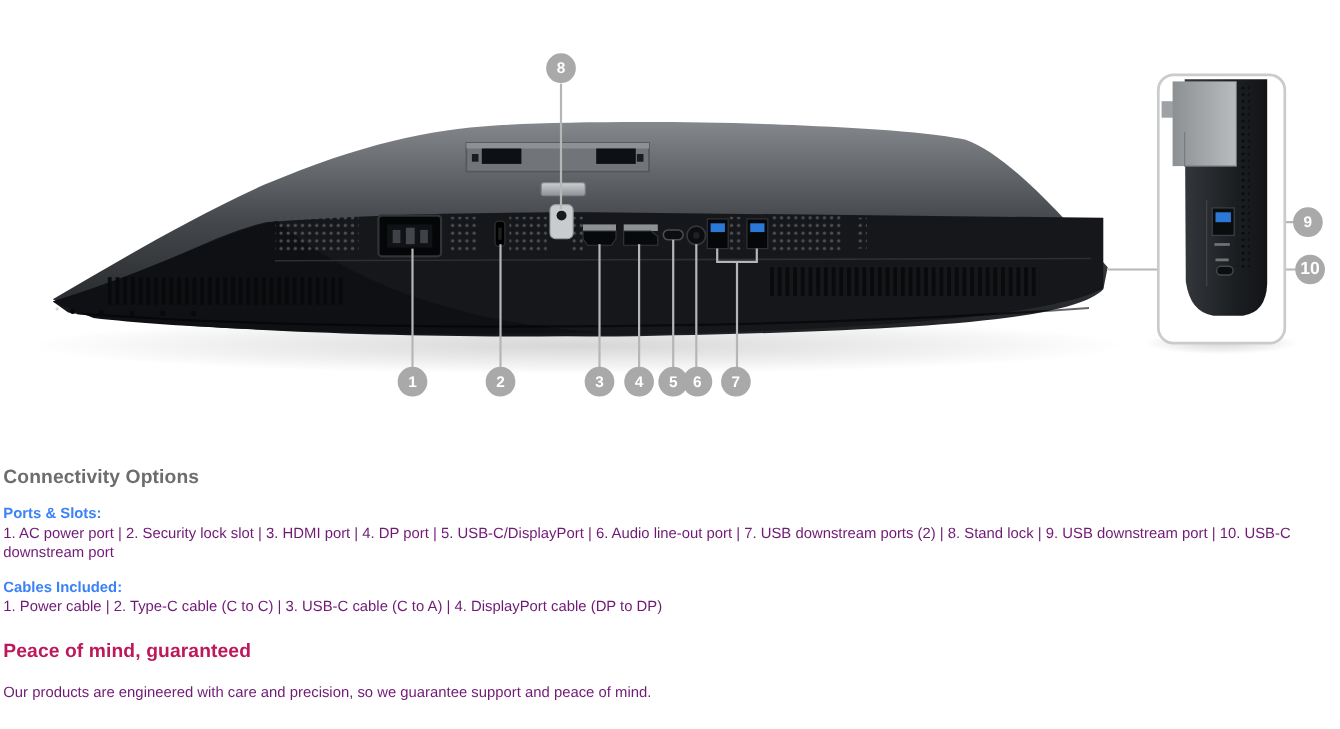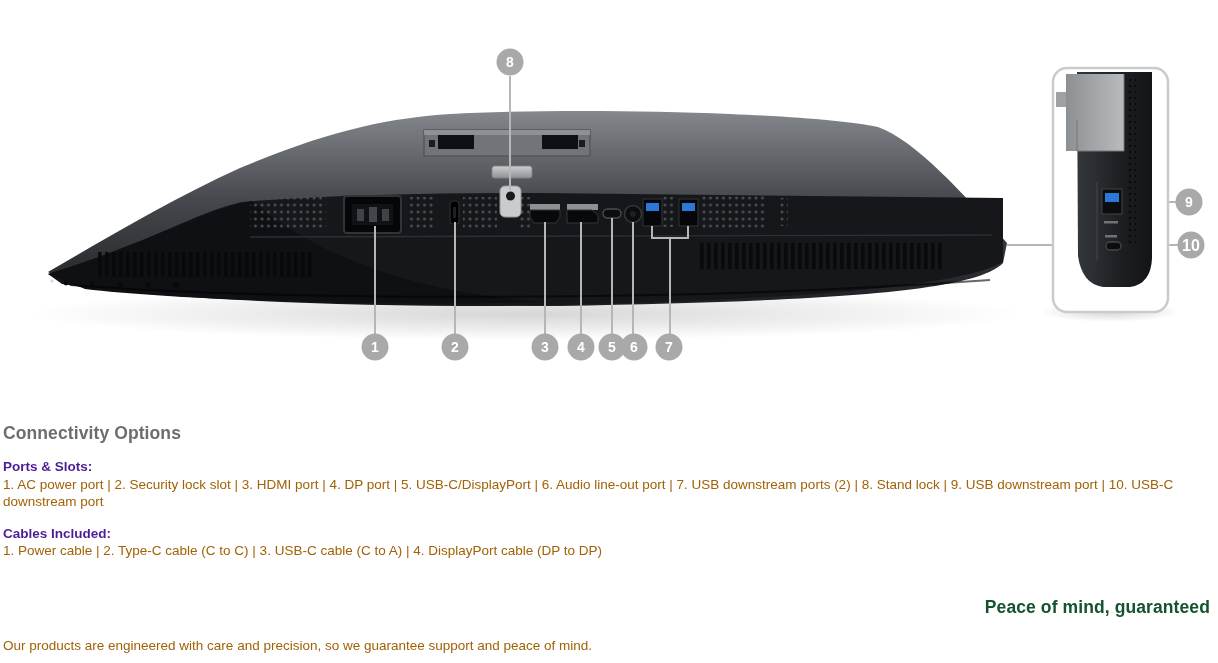--- a/index.html
+++ b/index.html
@@ -21,27 +21,27 @@
   .callout.small-font { font-size:16px; }
 
   
   .copy { padding:0 8px 0 3px; }
   h2.section-title {
     font-size:17.5px; line-height:22px; font-weight:700; color:#6d6d6d;
     letter-spacing:0.1px;
   }
   #connectivity-title { margin-top:22px; }
   .group-heading {
-    font-size:13.5px; line-height:17.5px; font-weight:700; color:#4c1d95;
+    font-size:13.5px; line-height:17.5px; font-weight:700; color:#3b82f6;
     margin-top:14px;
   }
   .group-text {
-    font-size:13.5px; line-height:17.5px; color:#a16207; max-width:1212px;
-  }
-  #peace-title { margin-top:36px; color:#14532d;text-align:right; }
+    font-size:13.5px; line-height:17.5px; color:#701a75; max-width:1212px;
+  }
+  #peace-title { margin-top:20px; color:#be185d; }
   #peace-body { margin-top:19px; }
 </style>
 </head>
 <body>
 
 <div class="page">
 
   <div class="hero">
     <svg width="1218" height="400" viewBox="0 0 1218 400">
       <defs>

